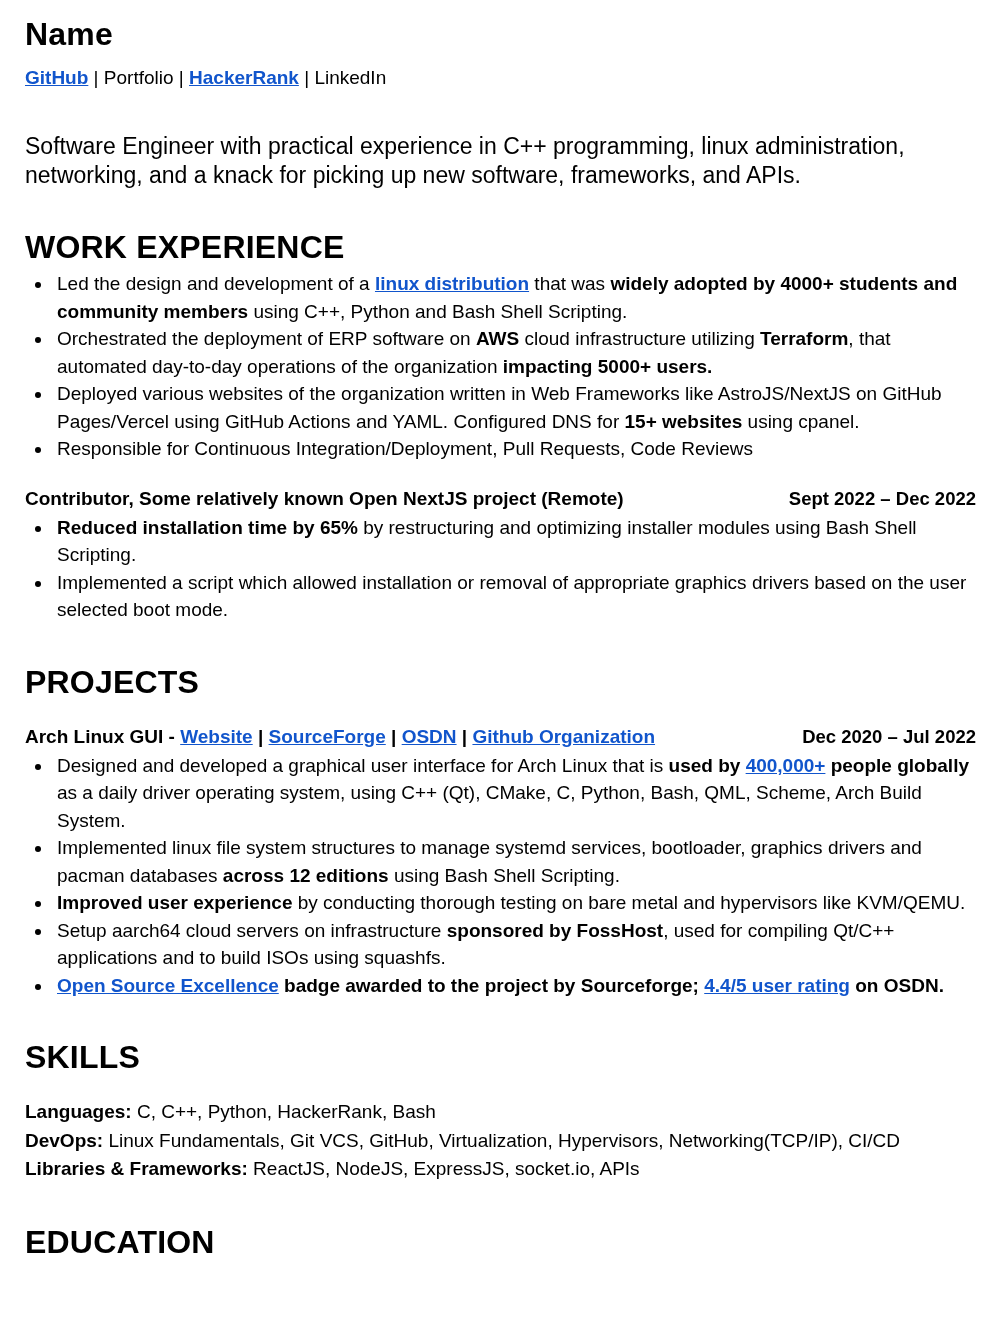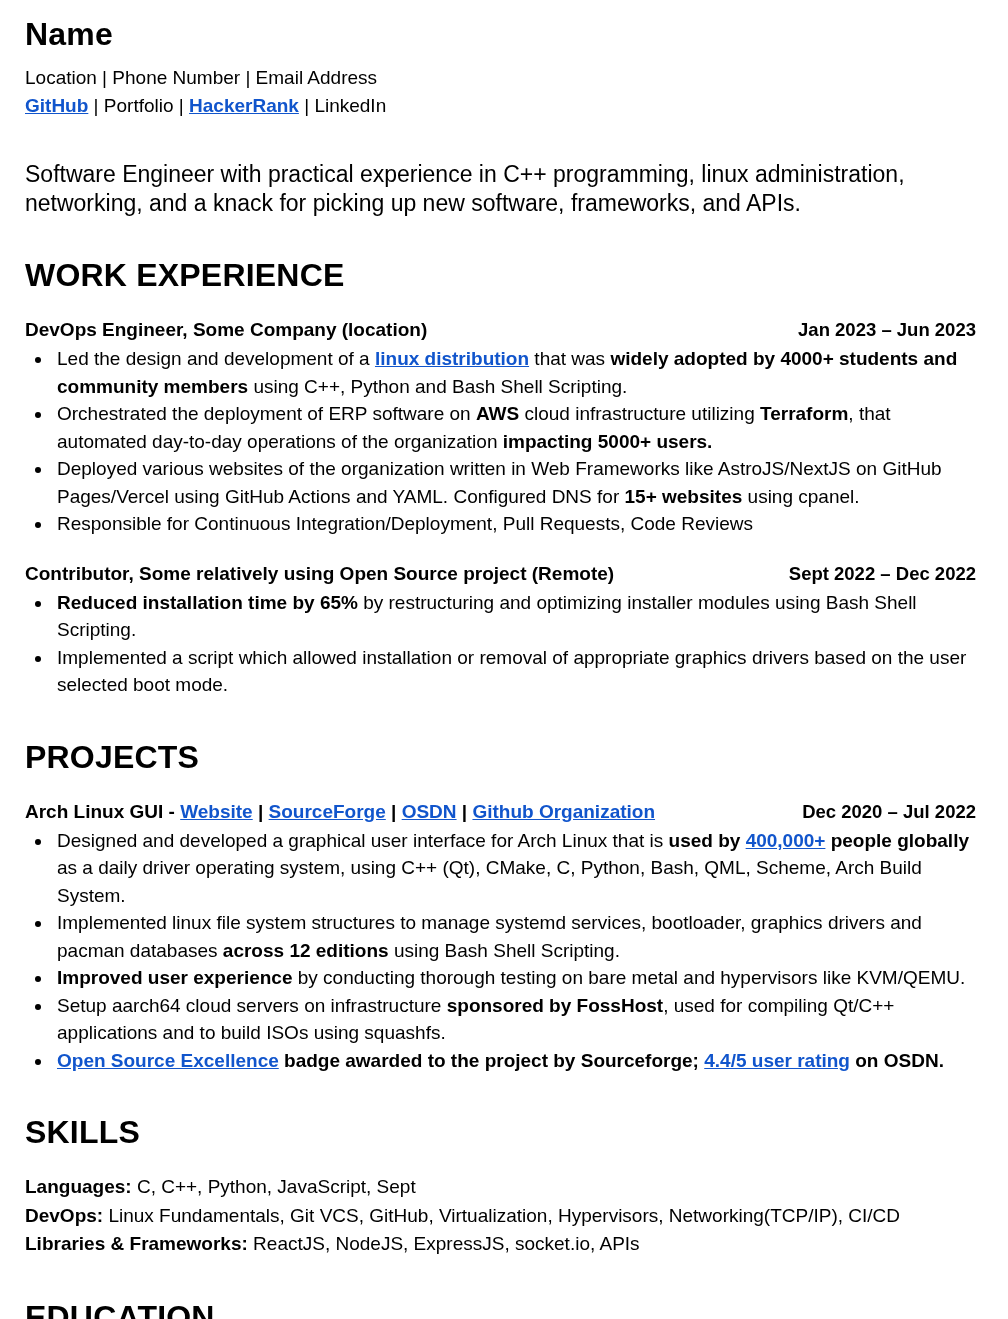--- a/index.html
+++ b/index.html
@@ -77,38 +77,33 @@
     text-decoration: underline;
     cursor: pointer;
     font-weight: bold;
   }
 </style>
 </head>
 <body>
 
 <div class="page">
   <h1 class="name">Name</h1>
-  <div class="contact-line" id="contact-line"><span>Location | Phone Number | Email Address</span></div>
   <div class="contact-line" id="links-line"><a class="lnk" href="#">GitHub</a><span> | </span><span>Portfolio</span><span> | </span><a class="lnk" href="#">HackerRank</a><span> | </span><span>LinkedIn</span></div>
   <div class="summary">Software Engineer with practical experience in C++ programming, linux administration, networking, and a knack for picking up new software, frameworks, and APIs.</div>
   <div id="sections">
       <section>
         <h2 class="section-heading">WORK EXPERIENCE</h2>
-        <div class="entry-head">
-          <div class="entry-title"><span class="b">DevOps Engineer, Some Company (location)</span></div>
-          <div class="entry-date">Jan 2023 – Jun 2023</div>
-        </div>
         <ul class="bullets">
           <li><span>Led the design and development of a </span><a class="lnk" href="#">linux distribution</a><span> that was </span><span class="b">widely adopted by 4000+ students and community members</span><span> using C++, Python and Bash Shell Scripting.</span></li>
           <li><span>Orchestrated the deployment of ERP software on </span><span class="b">AWS</span><span> cloud infrastructure utilizing </span><span class="b">Terraform</span><span>, that automated day-to-day operations of the organization </span><span class="b">impacting 5000+ users.</span></li>
           <li><span>Deployed various websites of the organization written in Web Frameworks like AstroJS/NextJS on GitHub Pages/Vercel using GitHub Actions and YAML. Configured DNS for </span><span class="b">15+ websites</span><span> using cpanel.</span></li>
           <li><span>Responsible for Continuous Integration/Deployment, Pull Requests, Code Reviews</span></li>
         </ul>
         <div class="entry-head">
-          <div class="entry-title"><span class="b">Contributor, Some relatively using Open Source project (Remote)</span></div>
+          <div class="entry-title"><span class="b">Contributor, Some relatively known Open NextJS project (Remote)</span></div>
           <div class="entry-date">Sept 2022 – Dec 2022</div>
         </div>
         <ul class="bullets">
           <li><span class="b">Reduced installation time by 65%</span><span> by restructuring and optimizing installer modules using Bash Shell Scripting.</span></li>
           <li><span>Implemented a script which allowed installation or removal of appropriate graphics drivers based on the user selected boot mode.</span></li>
         </ul>
       </section>
       <section>
         <h2 class="section-heading">PROJECTS</h2>
         <div class="entry-head">
@@ -119,21 +114,21 @@
           <li><span>Designed and developed a graphical user interface for Arch Linux that is </span><span class="b">used by </span><a class="b lnk" href="#">400,000+</a><span class="b"> people globally</span><span> as a daily driver operating system, using C++ (Qt), CMake, C, Python, Bash, QML, Scheme, Arch Build System.</span></li>
           <li><span>Implemented linux file system structures to manage systemd services, bootloader, graphics drivers and pacman databases </span><span class="b">across 12 editions</span><span> using Bash Shell Scripting.</span></li>
           <li><span class="b">Improved user experience</span><span> by conducting thorough testing on bare metal and hypervisors like KVM/QEMU.</span></li>
           <li><span>Setup aarch64 cloud servers on infrastructure </span><span class="b">sponsored by FossHost</span><span>, used for compiling Qt/C++ applications and to build ISOs using squashfs.</span></li>
           <li><a class="b lnk" href="#">Open Source Excellence</a><span class="b"> badge awarded to the project by Sourceforge; </span><a class="b lnk" href="#">4.4/5 user rating</a><span class="b"> on OSDN.</span></li>
         </ul>
       </section>
       <section>
         <h2 class="section-heading">SKILLS</h2>
         <div class="skill-lines">
-          <div class="skill-line"><span class="b">Languages:</span><span> C, C++, Python, JavaScript, Sept</span></div>
+          <div class="skill-line"><span class="b">Languages:</span><span> C, C++, Python, HackerRank, Bash</span></div>
           <div class="skill-line"><span class="b">DevOps:</span><span> Linux Fundamentals, Git VCS, GitHub, Virtualization, Hypervisors, Networking(TCP/IP), CI/CD</span></div>
           <div class="skill-line"><span class="b">Libraries &amp; Frameworks:</span><span> ReactJS, NodeJS, ExpressJS, socket.io, APIs</span></div>
         </div>
       </section>
       <section>
         <h2 class="section-heading">EDUCATION</h2>
       </section>
     </div>
 </div>
 

